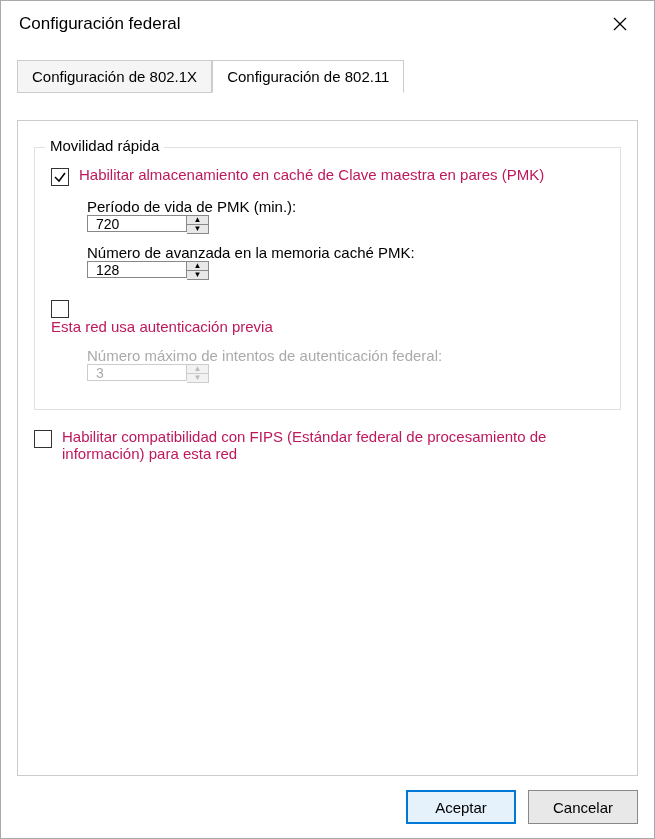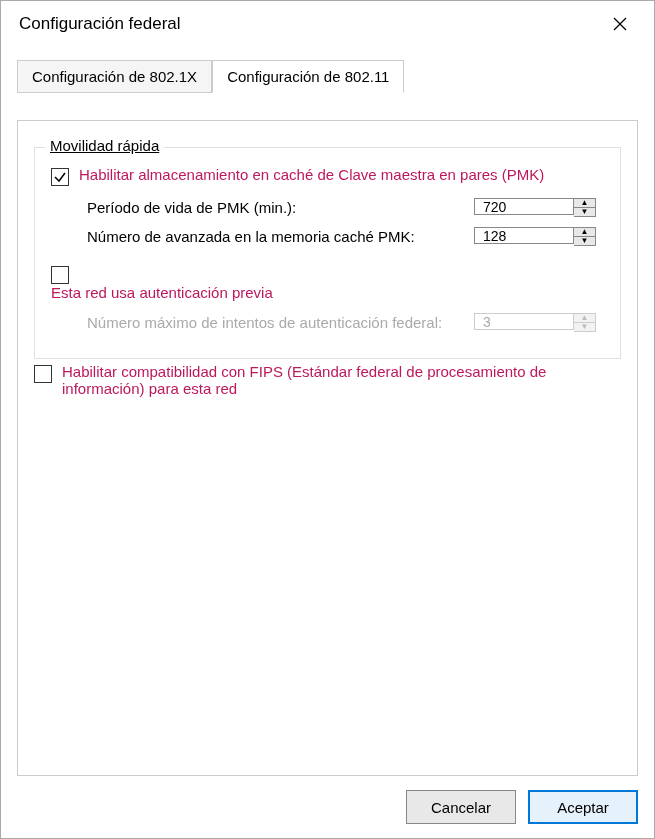--- a/index.html
+++ b/index.html
@@ -9,41 +9,41 @@
     .titlebar-title { font-size: 17px; color: #000; }
     .close-btn { width: 40px; height: 30px; display: flex; align-items: center; justify-content: center; cursor: pointer; }
     .close-btn svg { width: 14px; height: 14px; }
     .content { flex: 1; padding: 10px 16px 0 16px; display: flex; flex-direction: column; gap: 28px; }
     .tabs { display: flex; position: relative; top: 1px; z-index: 2; }
     .tab { padding: 7px 14px; font-size: 15px; border: 1px solid #ccc; background: #fff; cursor: pointer; margin-right: 0; }
     .tab.inactive { background: #f5f5f5; border-bottom: 1px solid #ccc; }
     .tab.active { background: #fff; border-bottom: 1px solid #fff; position: relative; }
     .tab-panel { border: 1px solid #ccc; flex: 1; padding: 18px 16px; position: relative; }
     .group { border: 1px solid #e0e0e0; padding: 18px 16px 16px 16px; margin-top: 8px; position: relative; }
-    .group-label { position: absolute; top: -11px; left: 10px; background: #fff; padding: 0 5px; font-size: 15px; text-decoration: underline; }
+    .group-label { position: absolute; top: -11px; left: 10px; background: #fff; padding: 0 5px; font-size: 15px; }
     .row { display: flex; align-items: flex-start; margin-bottom: 12px; }
     .checkbox { width: 18px; height: 18px; border: 1px solid #333; display: flex; align-items: center; justify-content: center; flex-shrink: 0; margin-right: 10px; margin-top: 2px; cursor: pointer; background: #fff; }
     .checkbox svg { width: 14px; height: 14px; display: none; }
     .checkbox.checked svg { display: block; }
     .checkbox-label { font-size: 15px; flex: 1; color: #be185d; }
     .sub-rows { margin-left: 36px; }
-    .field-row { display: flex; align-items: center; justify-content: space-between; margin-bottom: 10px; }
+    .field-row { display: flex; justify-content: space-between; margin-bottom: 10px; flex-direction: column; }
     .field-label { font-size: 15px; flex: 1; padding-right: 10px; }
     .field-label.disabled { color: #aaa; }
     .spinner { display: flex; width: 130px; }
     .spinner input { width: 100px; height: 17px; border: 1px solid #888; padding: 0 8px; font-size: 14px; }
     .spinner input:disabled { background: #fff; color: #aaa; border-color: #ccc; }
     .spinner-btns { display: flex; flex-direction: column; width: 22px; border: 1px solid #888; border-left: none; }
     .spinner-btns.disabled { border-color: #ccc; }
     .spinner-btn { flex: 1; display: flex; align-items: center; justify-content: center; background: #e8e8e8; cursor: pointer; font-size: 8px; line-height: 1; }
     .spinner-btns.disabled .spinner-btn { background: #f2f2f2; color: #bbb; cursor: default; }
     .spinner-btn:first-child { border-bottom: 1px solid #888; }
     .spinner-btns.disabled .spinner-btn:first-child { border-bottom-color: #ccc; }
     .row-preauth { margin-top: 18px; flex-direction: column; }
-    .fips-row { display: flex; align-items: flex-start; margin-top: 4px; }
+    .fips-row { display: flex; align-items: flex-start; margin-top: 18px; }
     .buttonbar { display: flex; justify-content: flex-end; gap: 12px; padding: 14px 16px; }
     .btn { min-width: 110px; height: 34px; border: 1px solid #888; background: #e8e8e8; font-size: 15px; cursor: pointer; display: flex; align-items: center; justify-content: center; }
     .btn.primary { border: 2px solid #0078d7; background: #e5f1fb; }
   </style>
 </head>
 <body>
 
 <div class="window">
 
   <div class="titlebar">
@@ -126,17 +126,17 @@
         <div class="checkbox">
           
         </div>
         <div class="checkbox-label">Habilitar compatibilidad con FIPS (Estándar federal de procesamiento de información) para esta red</div>
       </div>
 
     </div>
   </div>
 
   <div class="buttonbar">
+    <div class="btn primary">Aceptar</div>
     <div class="btn">Cancelar</div>
-    <div class="btn primary">Aceptar</div>
   </div>
 
 </div>
 
 </body></html>

